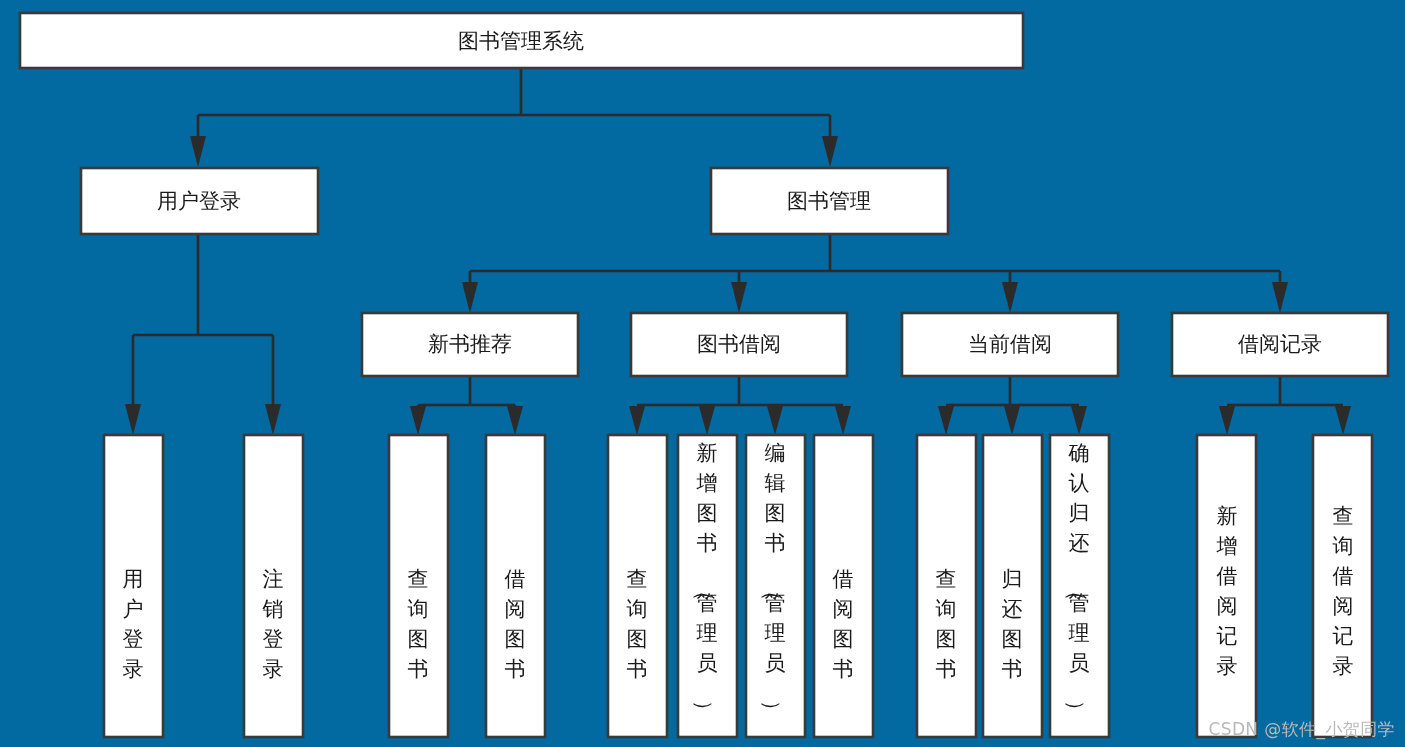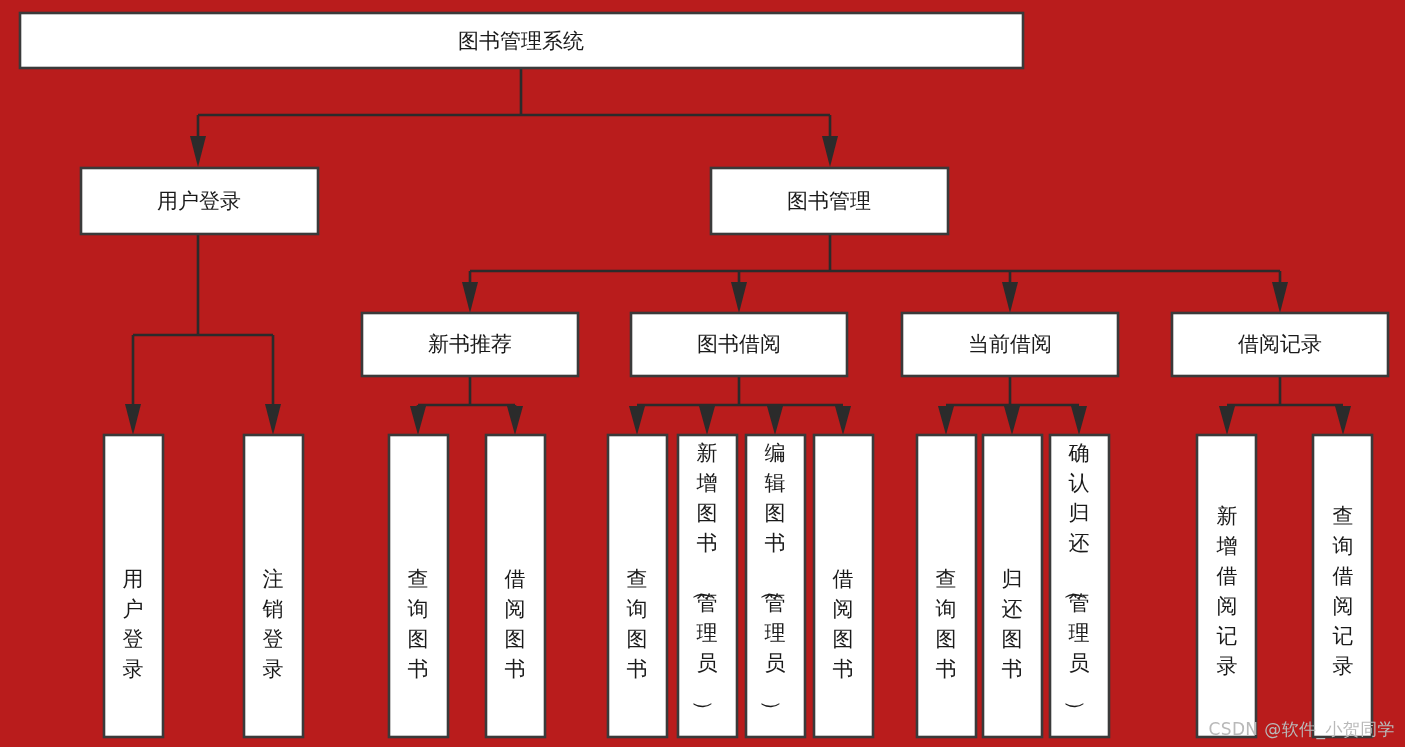--- a/index.html
+++ b/index.html
@@ -7,21 +7,21 @@
     padding: 0;
     background: #ffffff;
   }
   body {
     font-family: "DejaVu Sans", "Liberation Sans", sans-serif;
   }
   #diagram-root {
     position: relative;
     width: 1405px;
     height: 747px;
-    background: #b91c1c;
+    background: #0369a1;
     overflow: hidden;
   }
   svg.flow {
     position: absolute;
     left: 0;
     top: 0;
     width: 1405px;
     height: 747px;
   }
   .node-box {

